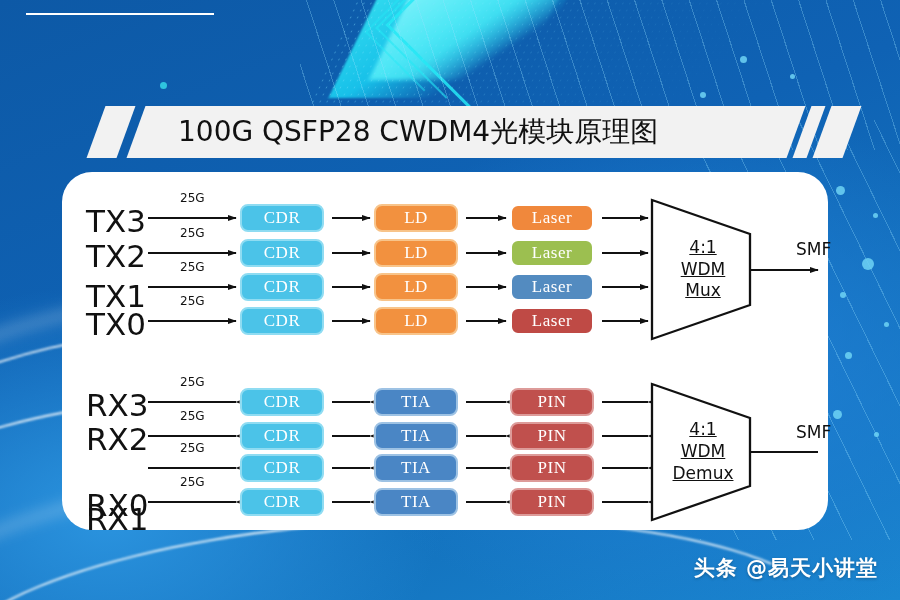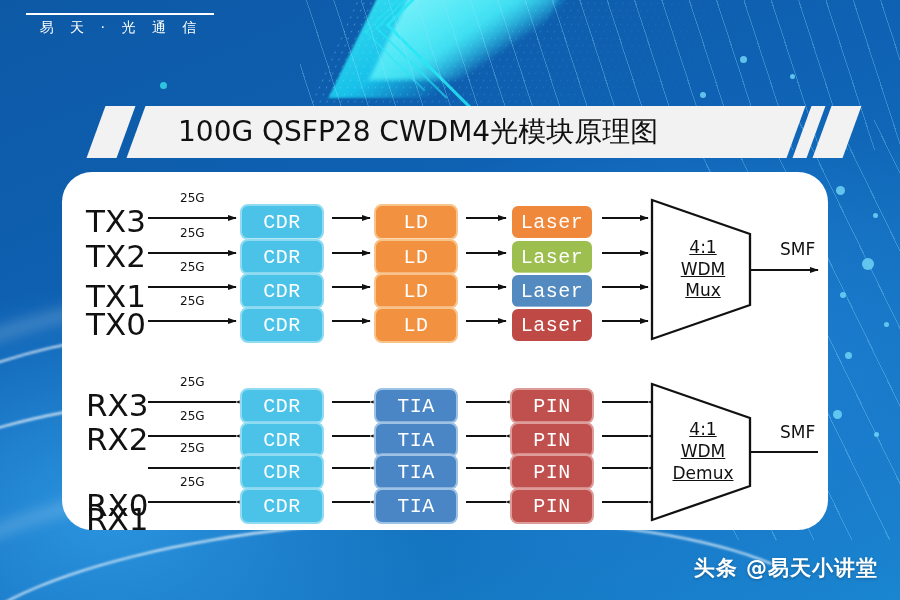--- a/index.html
+++ b/index.html
@@ -123,26 +123,27 @@
     position:absolute; font-size:31px; color:#111; line-height:1;
     font-family:"DejaVu Sans","Liberation Sans",sans-serif;
   }
   .rate {
     position:absolute; font-size:12px; color:#111; line-height:1;
     font-family:"DejaVu Sans","Liberation Sans",sans-serif;
   }
   .smf {
     position:absolute; font-size:17px; color:#111; line-height:1;
     font-family:"DejaVu Sans","Liberation Sans",sans-serif;
+    margin-left:16px;
   }
   .chip {
-    position:absolute; height:36px; border-radius:8px;
+    position:absolute; height:28px; border-radius:8px;
     display:flex; align-items:center; justify-content:center;
-    color:#fff; font-size:20px; letter-spacing:.5px;
-    font-family:Liberation Mono, monospace;
+    color:#fff; font-size:17px; letter-spacing:.5px;
+    font-family:Liberation Serif, serif;
   }
   .trapz {
     position:absolute; color:#111; text-align:center;
     font-size:17px; line-height:1.28;
     display:flex; align-items:center; justify-content:center;
     font-family:"DejaVu Sans","Liberation Sans",sans-serif;
   }
   .trapz .tz-lbl { position:relative; z-index:2; padding-left:4px;text-decoration:underline; }
 
   
@@ -182,21 +183,20 @@
 
   <div class="wave-soft" style="left:-180px;top:300px;width:620px;height:300px;transform:rotate(-9deg);"></div>
   <div class="wave" style="left:-160px;top:336px;width:560px;height:250px;transform:rotate(-8deg);"></div>
   <div class="wave" style="left:-200px;top:400px;width:700px;height:280px;transform:rotate(-6deg);"></div>
   <div class="wave-soft" style="left:-120px;top:470px;width:760px;height:260px;transform:rotate(-5deg);"></div>
   <div class="wave" style="left:-60px;top:520px;width:900px;height:260px;transform:rotate(-3deg);"></div>
 </div>
 
 <div id="logo">
   <div class="logo-rule"></div>
-  <div class="logo-sub">易 天 · 光 通 信</div>
 </div>
 
 <div id="title-banner">
   <div class="tb-shape tb-slash-l"></div>
   <div class="tb-shape tb-main"></div>
   <div class="tb-shape tb-slash-r1"></div>
   <div class="tb-shape tb-slash-r2"></div>
   <div class="tb-label">100G QSFP28 CWDM4光模块原理图</div>
 </div>
 

